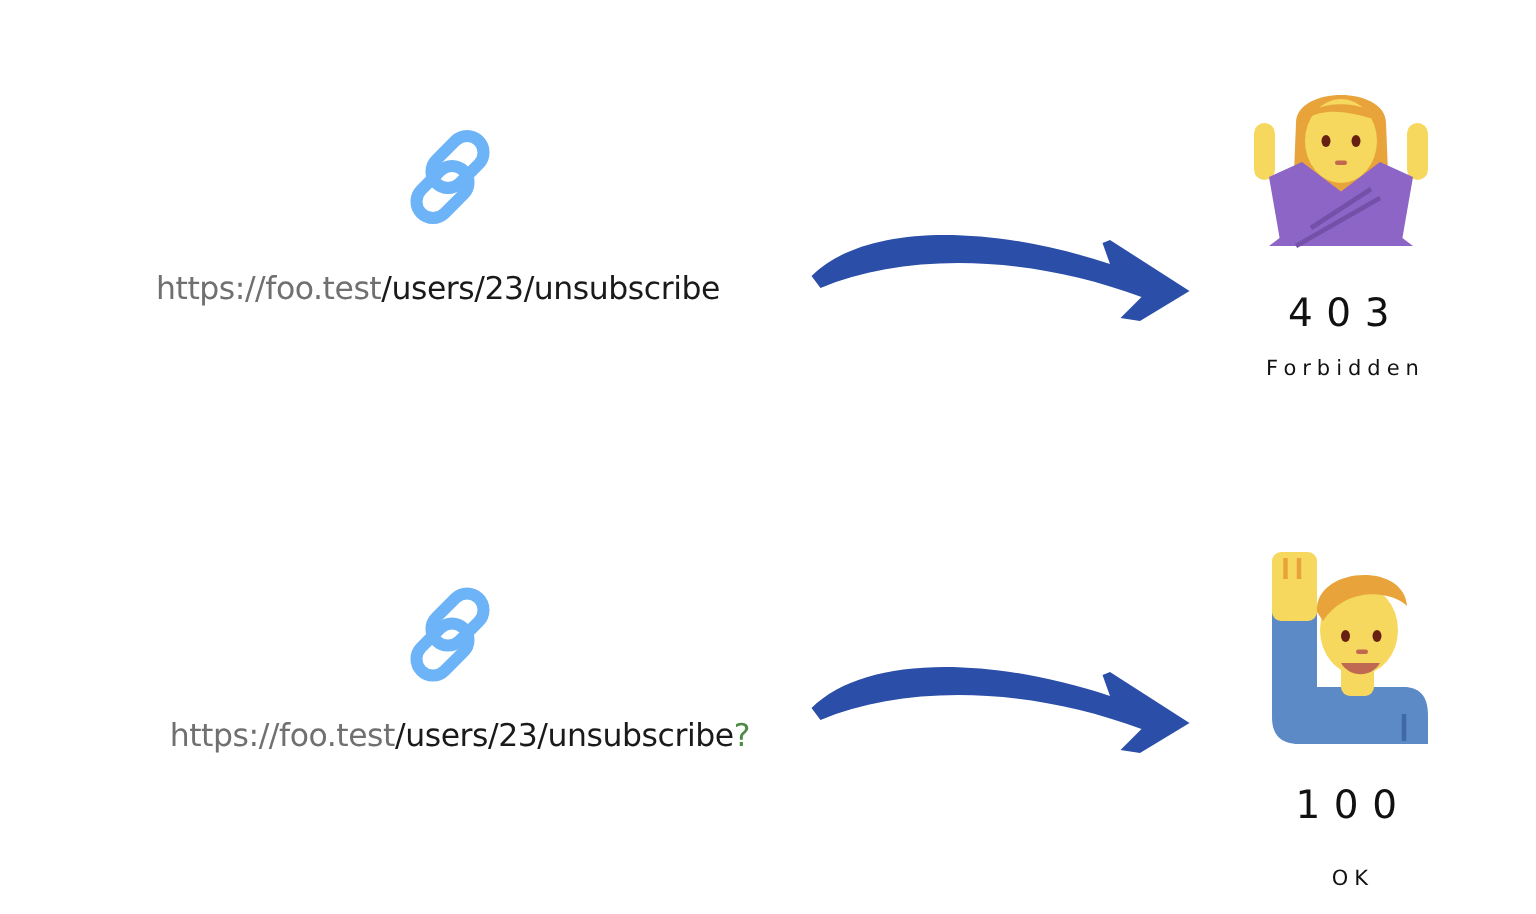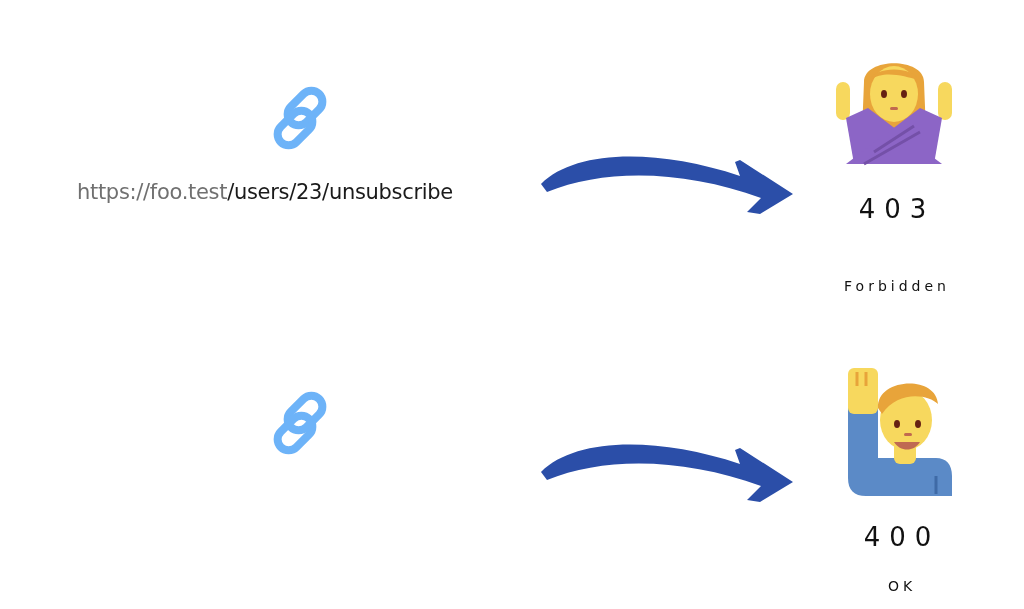--- a/index.html
+++ b/index.html
@@ -1,18 +1,18 @@
 <!DOCTYPE html>
 <html><head>
 <meta charset="utf-8">
 <style>
   html, body { margin:0; padding:0; background:#ffffff; }
   body { width:1024px; height:609px; position:relative; overflow:hidden; font-family:"DejaVu Sans", sans-serif; }
   .abs { position:absolute; }
-  .url { font-size:21px; letter-spacing:-0.3px; white-space:nowrap; text-align:center; line-height:28px; }
+  .url { font-size:21px; letter-spacing:-0.3px; white-space:nowrap; text-align:right; line-height:28px; }
   .host { color:#707070; }
   .path { color:#1a1a1a; }
   .sig { color:#4e8b46; }
   .code { font-family:"DejaVu Sans", sans-serif; font-weight:normal; font-size:26px; letter-spacing:9px; color:#111; text-align:center; width:140px; }
   .label { font-family:"DejaVu Sans", sans-serif; font-size:14px; letter-spacing:4px; color:#111; text-align:center; width:160px; }
 </style>
 </head>
 <body>
 
 <div>
@@ -35,43 +35,44 @@
     <ellipse cx="50" cy="42" rx="3" ry="4" fill="#662113"></ellipse>
     <ellipse cx="70" cy="42" rx="3" ry="4" fill="#662113"></ellipse>
     <rect x="56" y="55" width="8" height="3" rx="1.5" fill="#c1694f"></rect>
     <rect x="2" y="30" width="14" height="38" rx="7" fill="#f7d85e"></rect>
     <rect x="104" y="30" width="14" height="38" rx="7" fill="#f7d85e"></rect>
     <path d="M12 66 L34 56 L108 112 L20 112 Z" fill="#8c65c6"></path>
     <path d="M108 66 L86 56 L12 112 L100 112 Z" fill="#8c65c6"></path>
     <path d="M40 100 L80 74 M30 112 L86 80" stroke="#7450a8" stroke-width="3"></path>
   </svg>
   <div class="abs code" style="left:827px;top:194px;">403</div>
-  <div class="abs label" style="left:817px;top:238px;margin-top:40px;">Forbidden</div>
+  <div class="abs label" style="left:817px;top:238px;">Forbidden</div>
 </div>
 
 <div>
   <svg class="abs" style="left:265px;top:390px" width="70" height="66" viewBox="0 0 70 66">
     <g fill="none" stroke="#6db3f8" stroke-width="8" stroke-linecap="round">
       <rect x="29" y="3" width="22" height="40" rx="11" transform="rotate(45 40 23)"></rect>
       <rect x="19" y="23" width="22" height="40" rx="11" transform="rotate(45 30 43)"></rect>
     </g>
   </svg>
   <div class="abs url" style="left:40px;top:476px;width:460px;">
+    <div><span class="host">https://foo.test</span><span class="path">/users/23/unsubscribe</span><span class="sig">?</span></div>
   </div>
   <svg class="abs" style="left:535px;top:428px" width="260" height="80" viewBox="0 0 260 80">
     <path d="M6 44 C 40 10, 120 8, 205 36 L 200 22 L 205 20 L 258 54 L 225 74 L 212 72 L 226 58 C 150 30, 70 28, 12 52 Z" fill="#2b4ea8"></path>
   </svg>
   <svg class="abs" style="left:848px;top:368px" width="108" height="130" viewBox="0 0 108 130">
     <path d="M0 60 L0 110 C0 122, 6 128, 18 128 L100 128 L104 128 L104 108 C104 96, 98 90, 88 90 L30 90 L30 40 L0 40 Z" fill="#5b8ac7"></path>
     <rect x="0" y="0" width="30" height="46" rx="6" fill="#f7d85e"></rect>
     <path d="M9 4 L9 18 M18 4 L18 18" stroke="#e8a43a" stroke-width="3"></path>
     <rect x="46" y="70" width="22" height="26" rx="6" fill="#f7d85e"></rect>
     <ellipse cx="58" cy="52" rx="26" ry="30" fill="#f7d85e"></ellipse>
     <path d="M30 40 C28 10, 88 6, 90 36 C80 26, 50 22, 34 46 Z" fill="#e8a43a"></path>
     <ellipse cx="49" cy="56" rx="3" ry="4" fill="#662113"></ellipse>
     <ellipse cx="70" cy="56" rx="3" ry="4" fill="#662113"></ellipse>
     <rect x="56" y="65" width="8" height="3" rx="1.5" fill="#c1694f"></rect>
     <path d="M46 74 C52 84, 66 84, 72 74 Z" fill="#bf6952"></path>
     <path d="M88 108 L88 126" stroke="#3f6aa6" stroke-width="3"></path>
   </svg>
-  <div class="abs code" style="left:832px;top:522px;">400</div>
+  <div class="abs code" style="left:832px;top:522px;">100</div>
   <div class="abs label" style="left:822px;top:578px;">OK</div>
 </div>
 
 </body></html>

